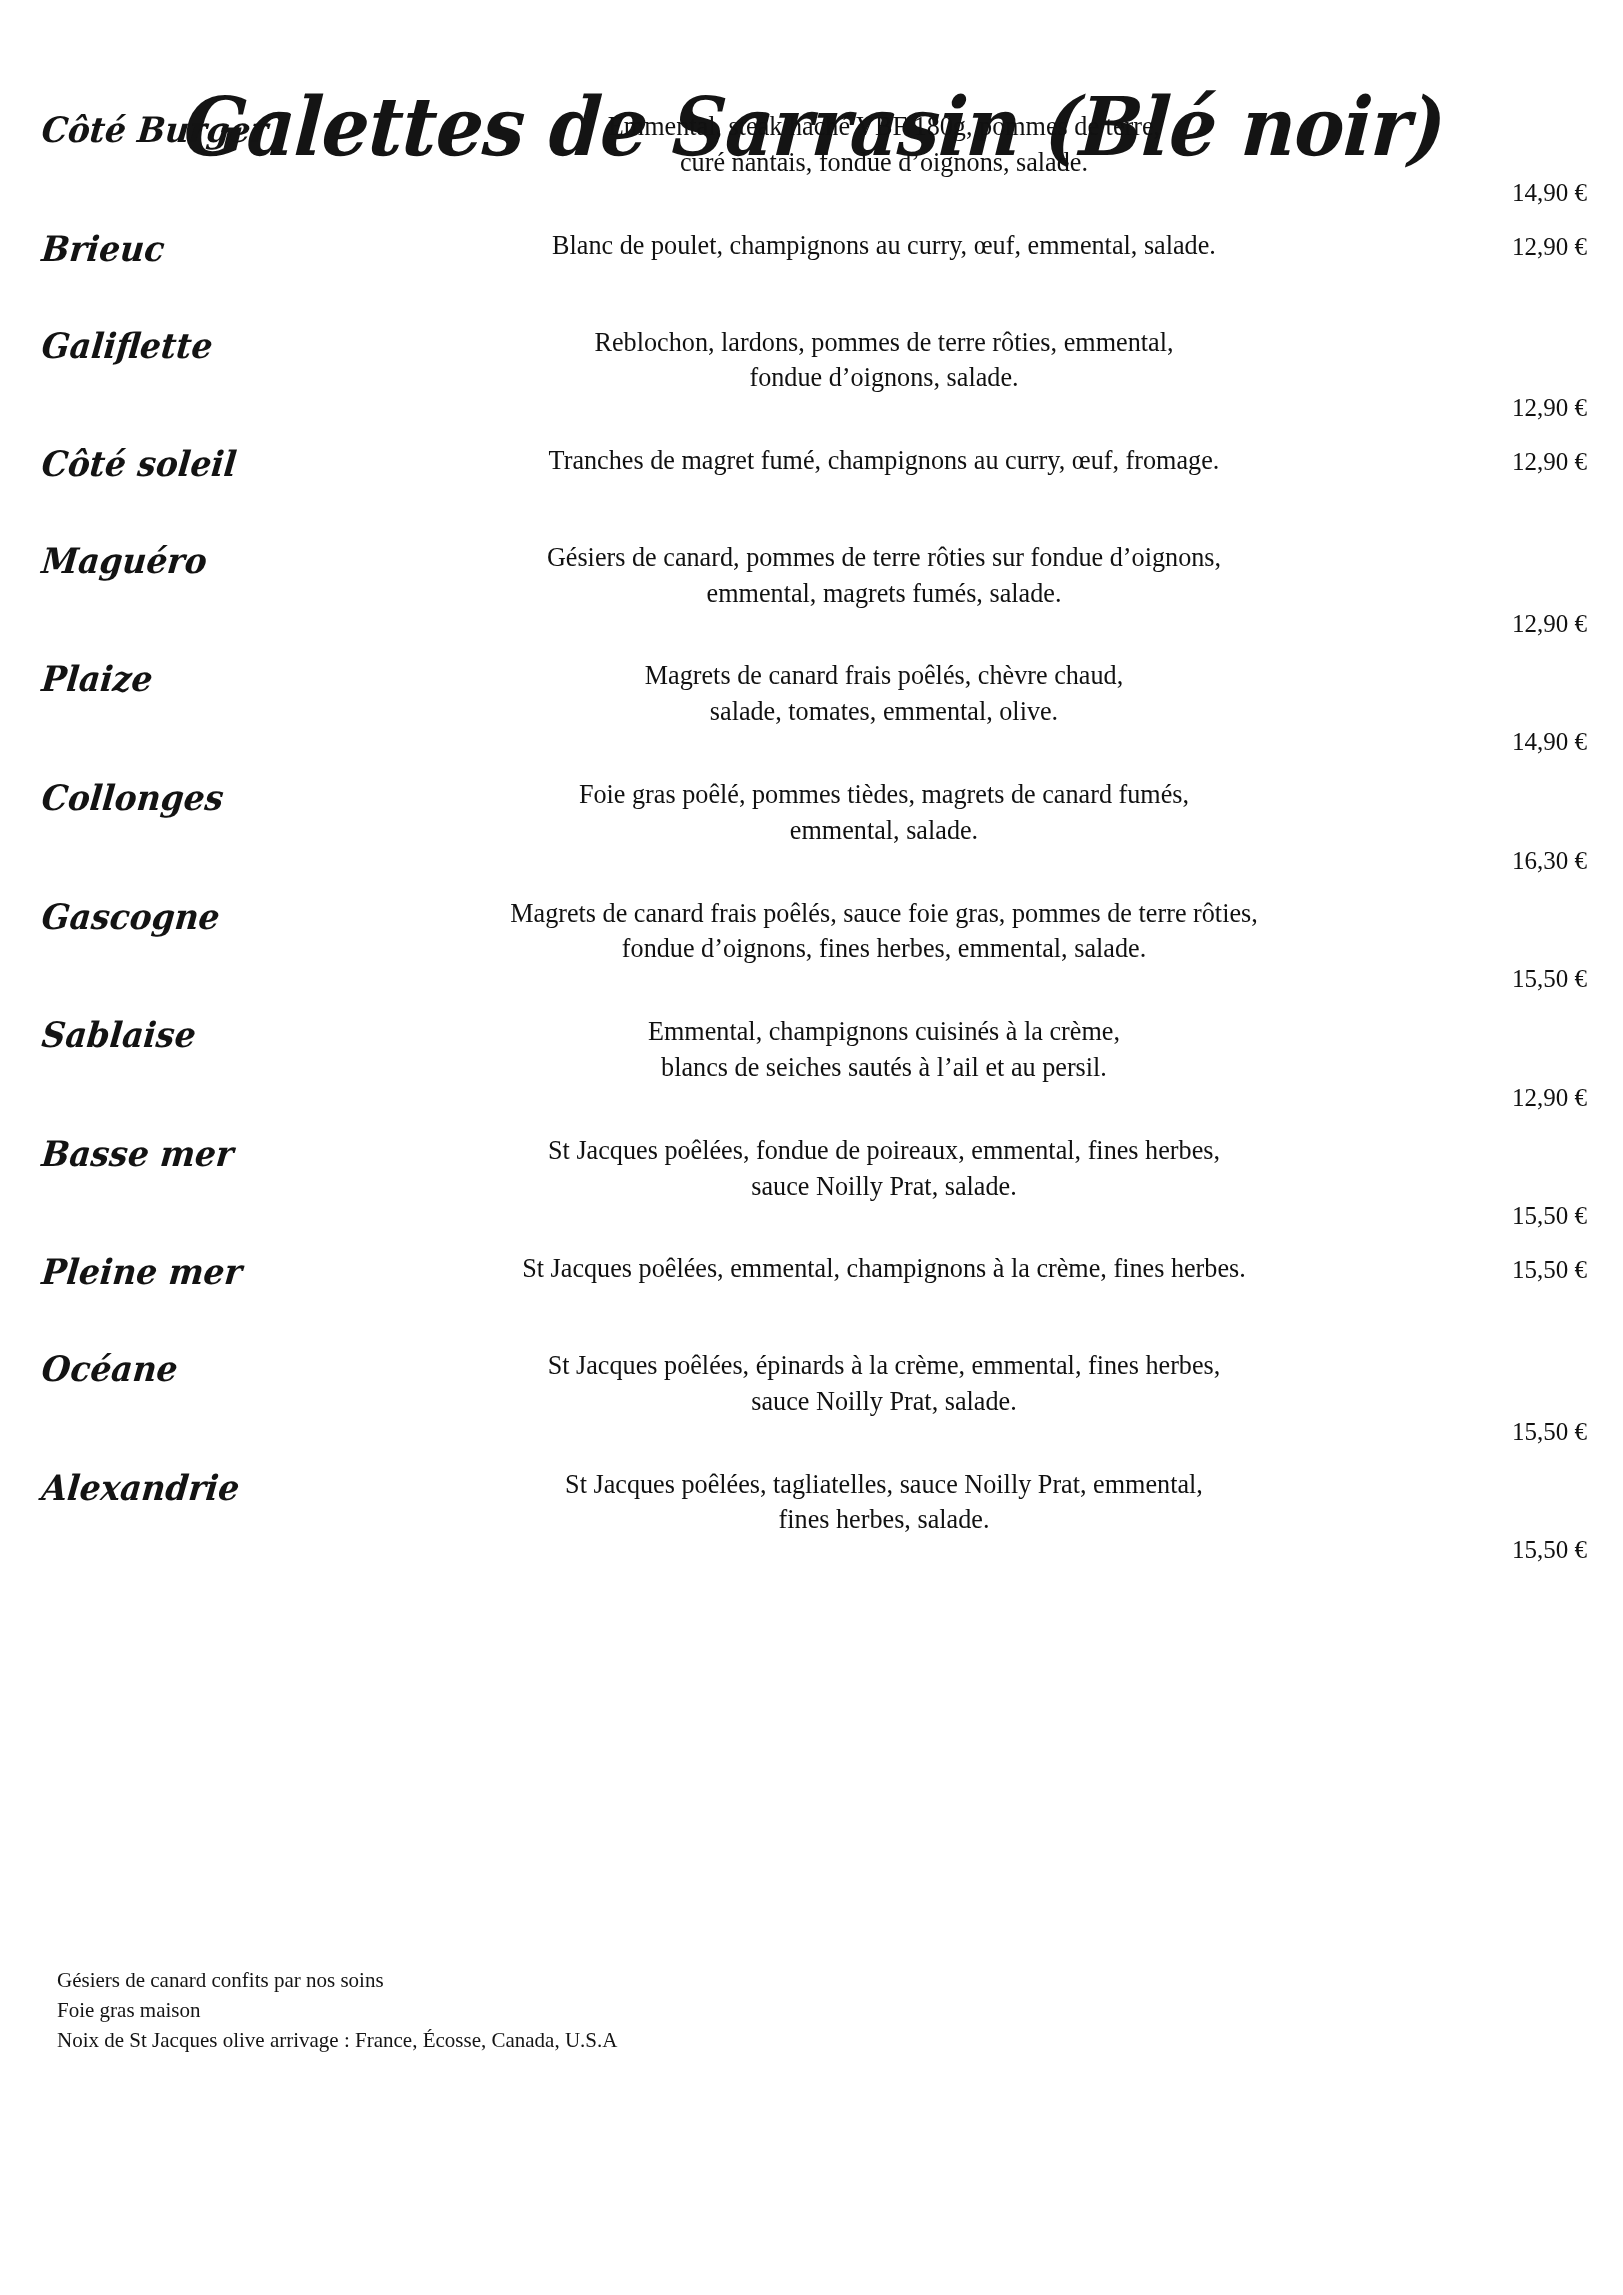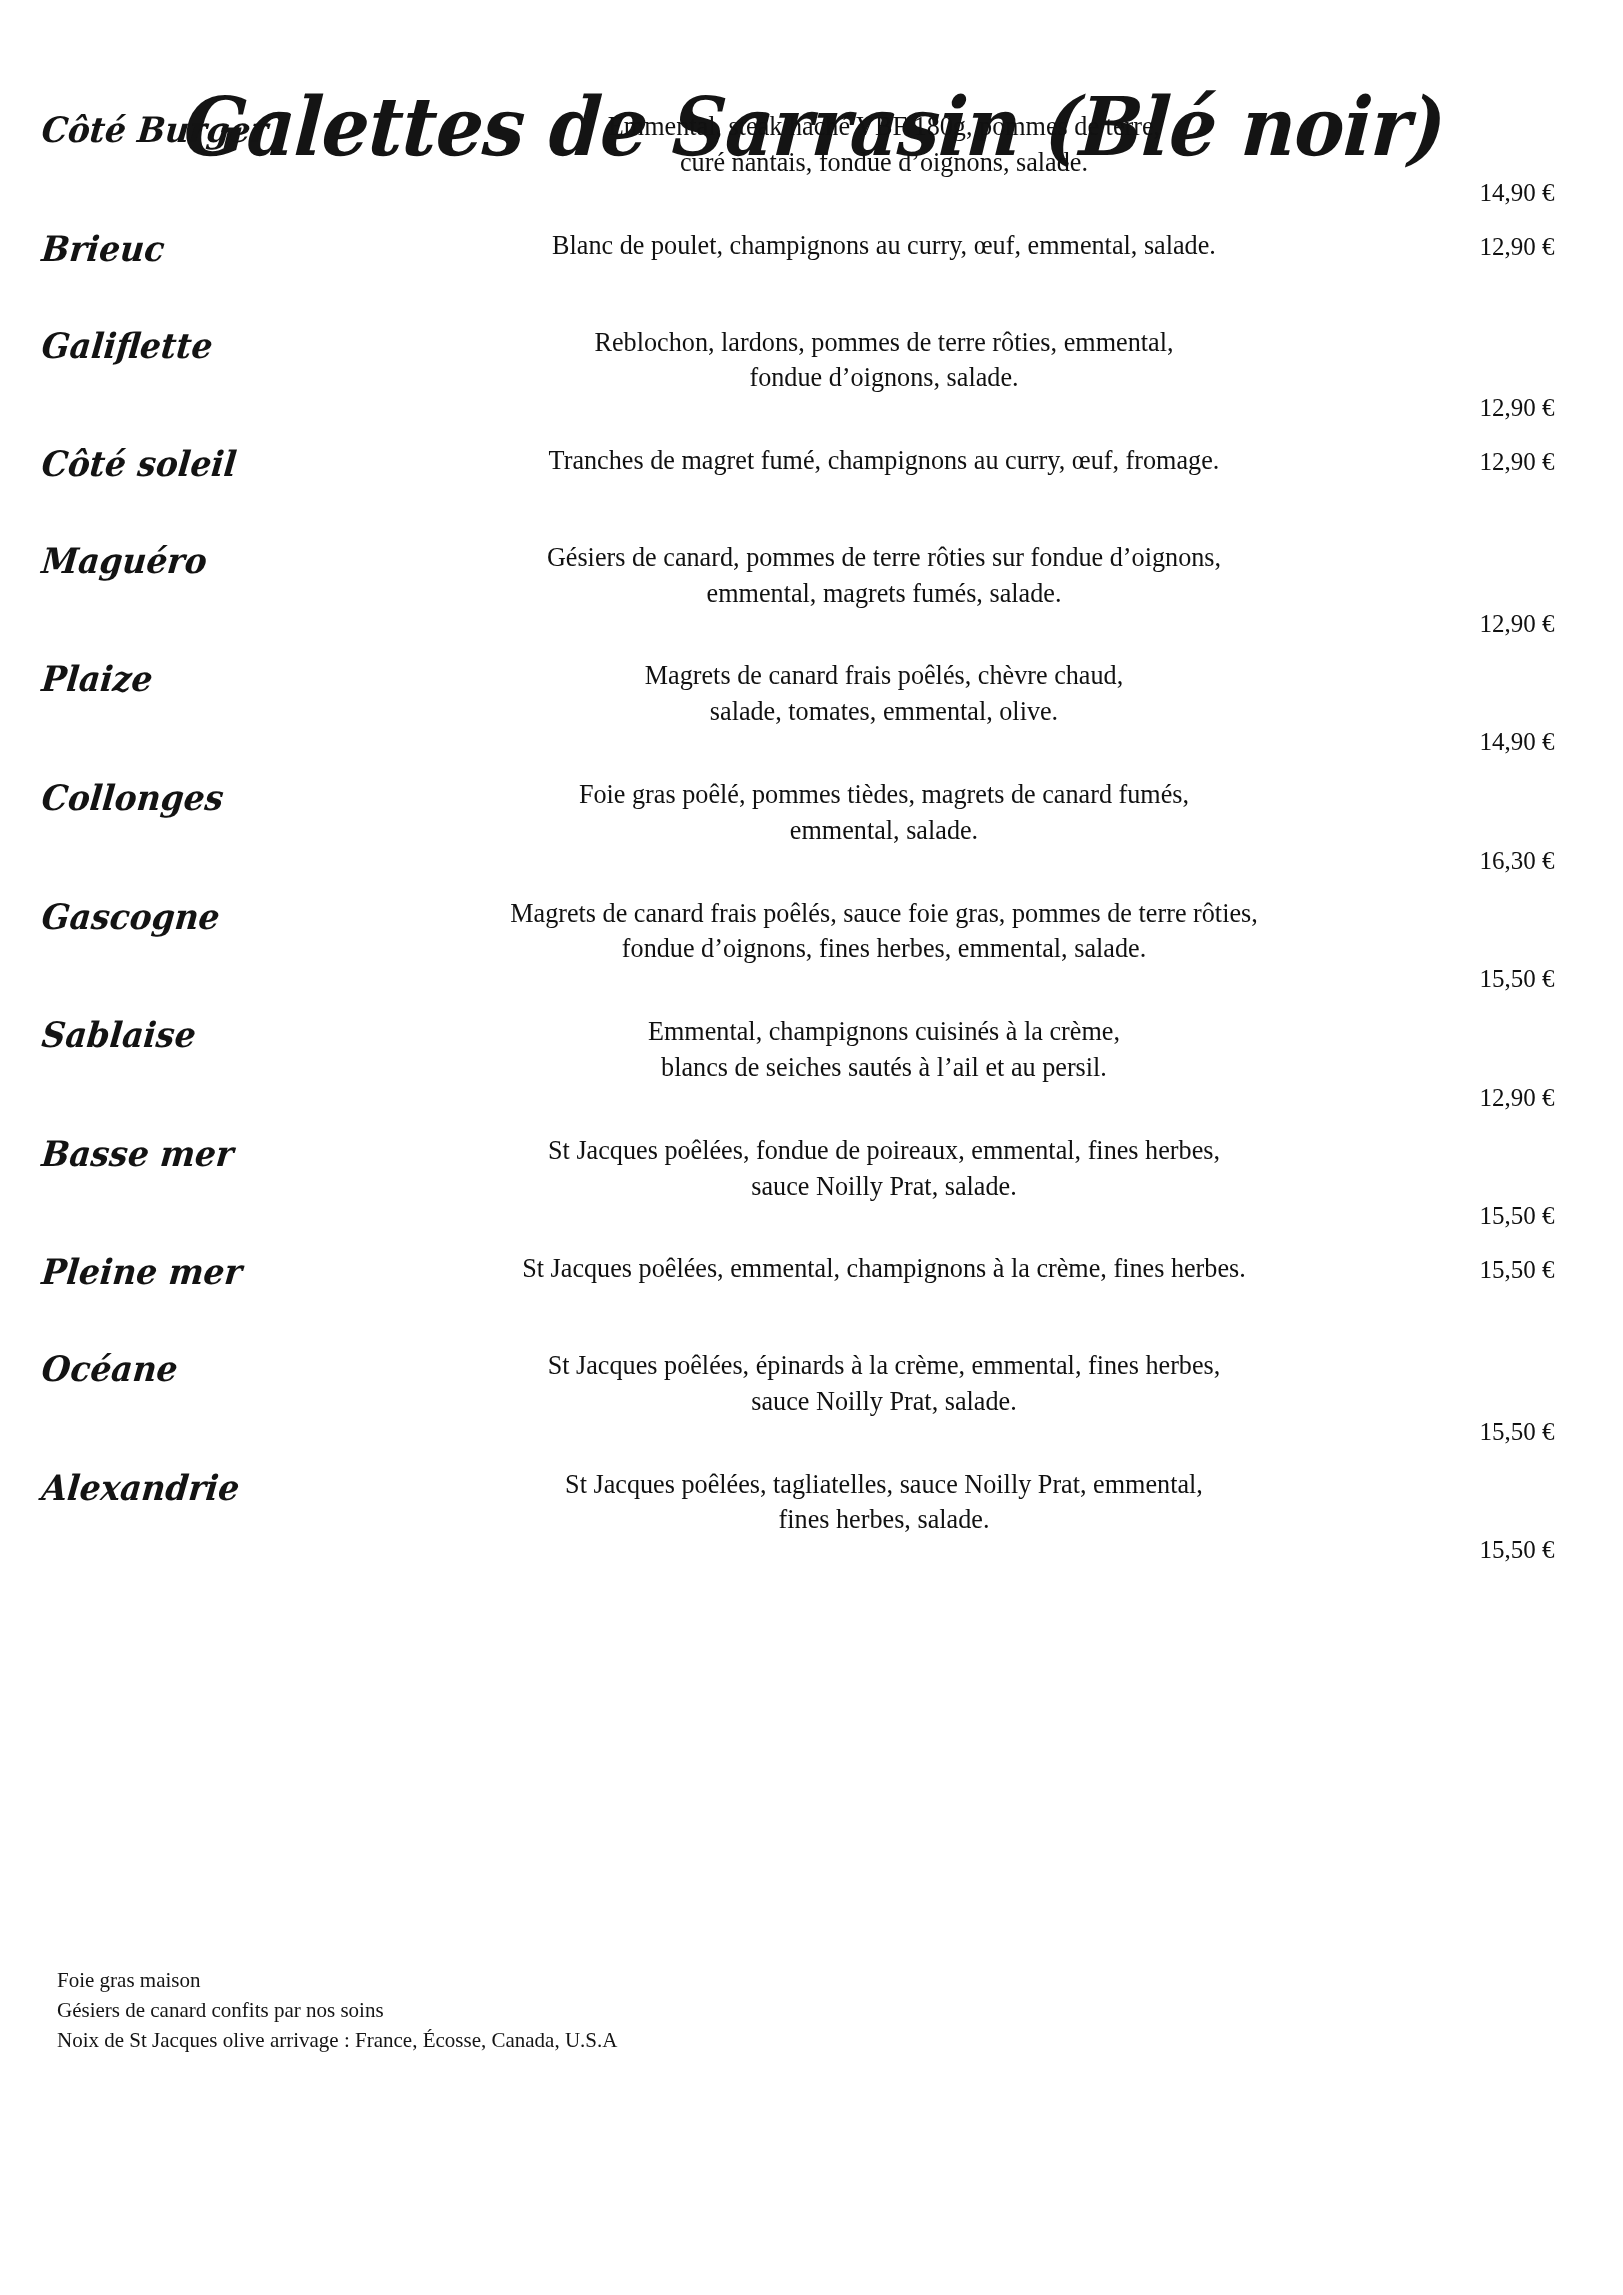--- a/index.html
+++ b/index.html
@@ -85,21 +85,21 @@
     transform: scaleX(0.97);
     transform-origin: center top;
   }
   .item-desc .line {
     display: block;
     white-space: nowrap;
   }
   .item-price {
     flex: 0 0 140px;
     width: 140px;
-    text-align: center;
+    text-align: right;
     font-family: "Liberation Serif", "DejaVu Serif", serif;
     font-size: 25px;
     line-height: 1.33;
     color: #111111;
     white-space: nowrap;
     align-self: flex-end;
   }
 
   
   .item.one-line   { min-height: 78px; }
@@ -229,19 +229,19 @@
         <div class="item-name">Alexandrie</div>
         <div class="item-desc">
           <span class="line">St Jacques poêlées, tagliatelles, sauce Noilly Prat, emmental,</span>
           <span class="line">fines herbes, salade.</span>
         </div>
         <div class="item-price">15,50 €</div>
       </div>
     </div>
 
   <div class="notes">
+      <span class="note">Gésiers de canard confits par nos soins</span>
       <span class="note">Foie gras maison</span>
-      <span class="note">Gésiers de canard confits par nos soins</span>
       <span class="note">Noix de St Jacques olive arrivage : France, Écosse, Canada, U.S.A</span>
     </div>
 
 </div>
 
 
 </body></html>

